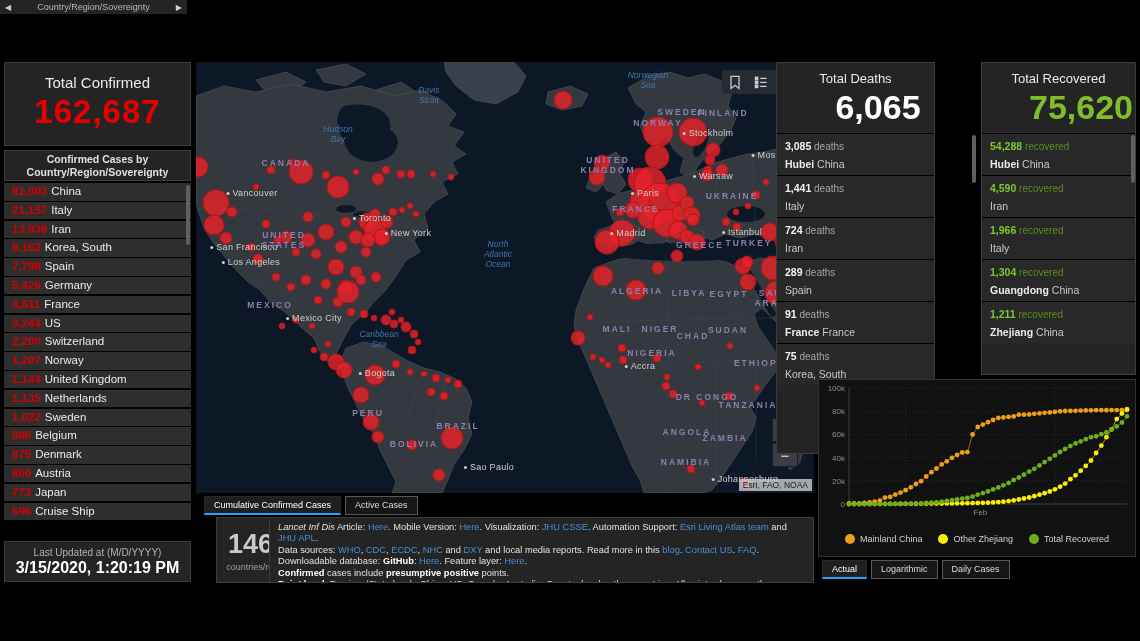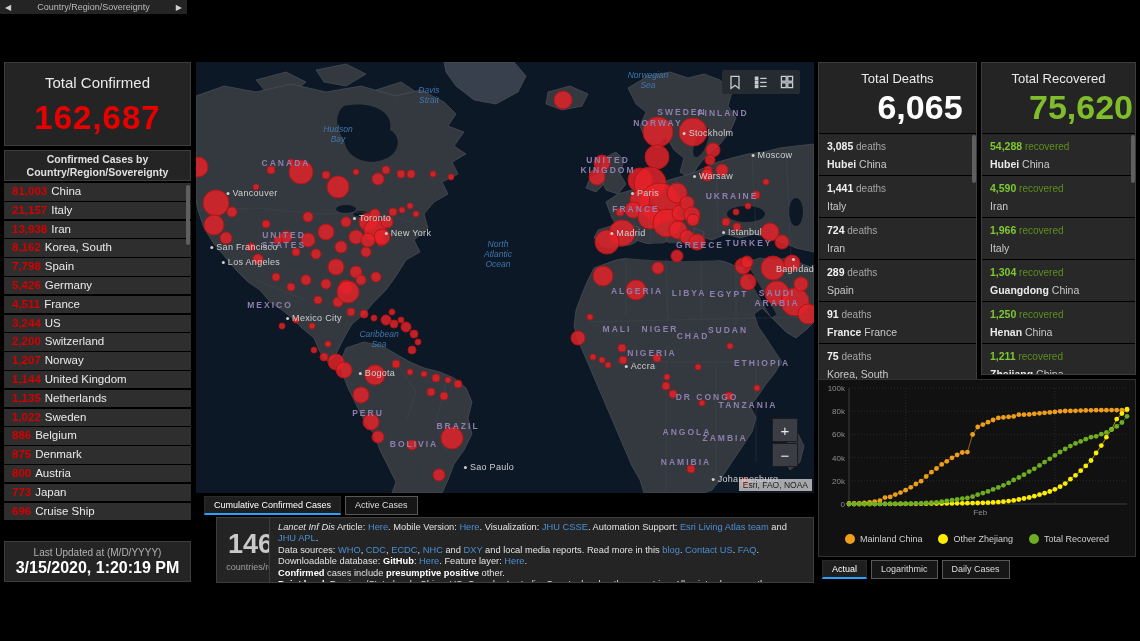--- a/index.html
+++ b/index.html
@@ -4,21 +4,21 @@
 <style>
   html,body{margin:0;padding:0;background:#000;}
   #app{position:relative;width:1140px;height:641px;background:#000;overflow:hidden;
        font-family:"Liberation Sans",sans-serif;}
   .panel{position:absolute;background:#242424;border:1px solid #3d3d3d;box-sizing:border-box;}
   .ctr{text-align:center;}
 
   
   #confirmed-panel{left:4px;top:62px;width:187px;height:84px;}
   #confirmed-title{margin-top:11px;font-size:15px;color:#eaeaea;}
-  #confirmed-value{margin-top:8px;font-size:33px;font-weight:bold;color:#e60000;letter-spacing:1px;}
+  #confirmed-value{margin-top:2px;font-size:33px;font-weight:bold;color:#e60000;letter-spacing:1px;}
   #list-header{left:4px;top:150px;width:187px;height:31px;display:flex;align-items:center;justify-content:center;}
   #list-header div{font-size:10.5px;font-weight:bold;color:#e0e0e0;line-height:13px;white-space:pre-line;text-align:center;}
   #confirmed-list{position:absolute;left:4px;top:183px;width:187px;height:339px;overflow:hidden;background:#000;}
   .c-row{height:17.5px;line-height:17.5px;background:#2e2e2e;margin-bottom:1.3px;padding-left:8px;
          font-size:11.5px;white-space:nowrap;overflow:hidden;}
   .c-row b{color:#d40000;margin-right:4px;}
   .c-row span{color:#eaeaea;}
   .vscroll{position:absolute;width:4px;background:#5f5f5f;border-radius:2px;}
   #pager{left:4px;top:524px;width:187px;height:14px;background:#242424;display:flex;align-items:center;
          justify-content:space-between;padding:0 5px;box-sizing:border-box;}
@@ -54,21 +54,21 @@
   #count-box{left:196px;top:517px;width:69px;height:66px;display:flex;flex-direction:column;align-items:center;justify-content:center;margin-left:20px;}
   #count-num{font-size:27px;font-weight:bold;color:#c9c9c9;}
   #count-lbl{font-size:9px;color:#9f9f9f;margin-top:2px;padding-left:20px;}
   #info-box{left:269px;top:517px;width:545px;height:66px;padding:4px 8px;overflow:hidden;}
   #info-lines{font-size:9.3px;line-height:11.4px;color:#e2e2e2;}
   #info-lines .lnk{color:#4a8fd4;cursor:pointer;}
   #info-lines b{color:#fff;}
   #info-lines i{color:#e2e2e2;}
 
   
-  #deaths-panel{left:818px;top:62px;width:159px;height:392px;overflow:hidden;}
+  #deaths-panel{left:776px;top:62px;width:159px;height:392px;overflow:hidden;}
   #recovered-panel{left:981px;top:62px;width:155px;height:313px;overflow:hidden;}
   .stat-title{margin-top:8px;font-size:13px;color:#eaeaea;text-align:center;}
   .stat-value{font-size:34px;font-weight:bold;text-align:center;margin-top:2px;padding-left:45px;}
   #deaths-value{color:#fff;}
   #recovered-value{color:#7fbe2a;}
   .stat-rows{margin-top:6px;}
   .s-row{border-top:1px solid #000;background:#282828;padding:2px 8px 3px 8px;}
   .s-row .n{font-size:10.5px;font-weight:bold;color:#f2f2f2;}
   .s-row .u{font-size:10px;color:#a5a5a5;}
   .s-row .r{font-size:10.5px;font-weight:bold;color:#eaeaea;}
@@ -443,21 +443,21 @@
 
   <div id="count-box" class="panel">
     <div id="count-num">146</div>
     <div id="count-lbl">countries/regions</div>
   </div>
   <div id="info-box" class="panel">
     <div id="info-lines">
         <div><i>Lancet Inf Dis</i><span> Article: </span><span class="lnk">Here</span><span>. Mobile Version: </span><span class="lnk">Here</span><span>. Visualization: </span><span class="lnk">JHU CSSE</span><span>. Automation Support: </span><span class="lnk">Esri Living Atlas team</span><span> and </span><span class="lnk">JHU APL</span><span>.</span></div>
         <div><span>Data sources: </span><span class="lnk">WHO</span><span>, </span><span class="lnk">CDC</span><span>, </span><span class="lnk">ECDC</span><span>, </span><span class="lnk">NHC</span><span> and </span><span class="lnk">DXY</span><span> and local media reports. Read more in this </span><span class="lnk">blog</span><span>. </span><span class="lnk">Contact US</span><span>. </span><span class="lnk">FAQ</span><span>.</span></div>
         <div><span>Downloadable database: </span><b>GitHub</b><span>: </span><span class="lnk">Here</span><span>. Feature layer: </span><span class="lnk">Here</span><span>.</span></div>
-        <div><b>Confirmed</b><span> cases include </span><b>presumptive positive</b><span> other.</span></div>
+        <div><b>Confirmed</b><span> cases include </span><b>presumptive positive</b><span> points.</span></div>
         <div><b>Point level</b><span>: Province/State level - China, US, Canada, Australia; Country level - other countries. All points shown on the map are based</span></div>
       </div>
   </div>
 
   <div id="deaths-panel" class="panel">
     <div class="stat-title">Total Deaths</div>
     <div id="deaths-value" class="stat-value">6,065</div>
     <div id="deaths-rows" class="stat-rows">
         <div class="s-row">
           <div><span class="n">3,085</span><span class="u"> deaths</span></div>
@@ -499,24 +499,20 @@
           <div><span class="n">4,590</span><span class="u"> recovered</span></div>
           <div><span class="c">Iran</span></div>
         </div>
         <div class="s-row">
           <div><span class="n">1,966</span><span class="u"> recovered</span></div>
           <div><span class="c">Italy</span></div>
         </div>
         <div class="s-row">
           <div><span class="n">1,304</span><span class="u"> recovered</span></div>
           <div><span class="r">Guangdong </span><span class="c">China</span></div>
-        </div>
-        <div class="s-row">
-          <div><span class="n">1,250</span><span class="u"> recovered</span></div>
-          <div><span class="r">Henan </span><span class="c">China</span></div>
         </div>
         <div class="s-row">
           <div><span class="n">1,211</span><span class="u"> recovered</span></div>
           <div><span class="r">Zhejiang </span><span class="c">China</span></div>
         </div>
       </div>
   </div>
   <div class="vscroll" style="left:1131px;top:135px;height:48px;"></div>
 
   <div id="chart-panel" class="panel">

